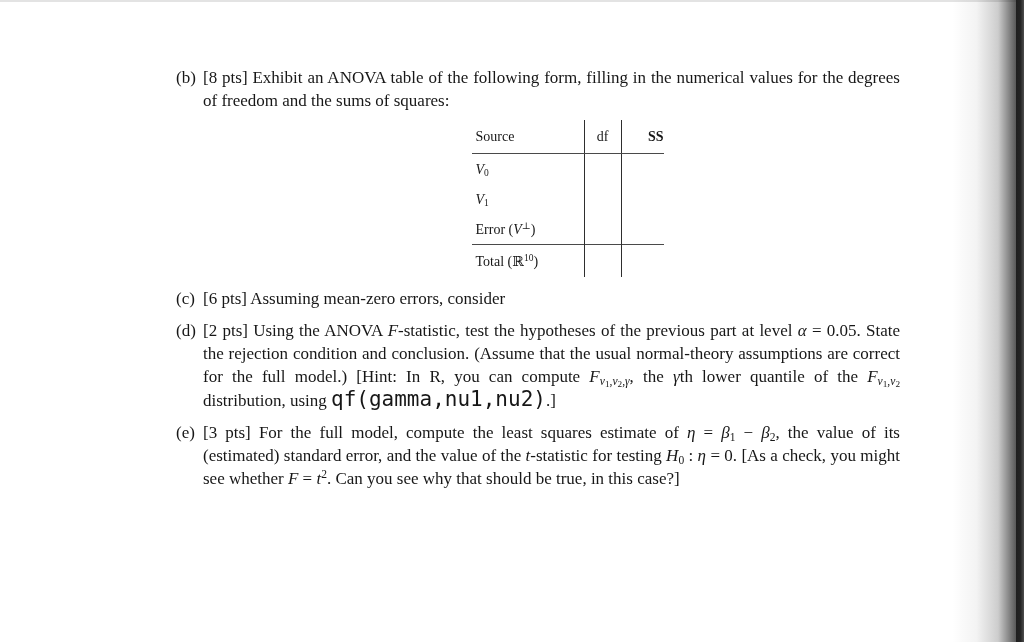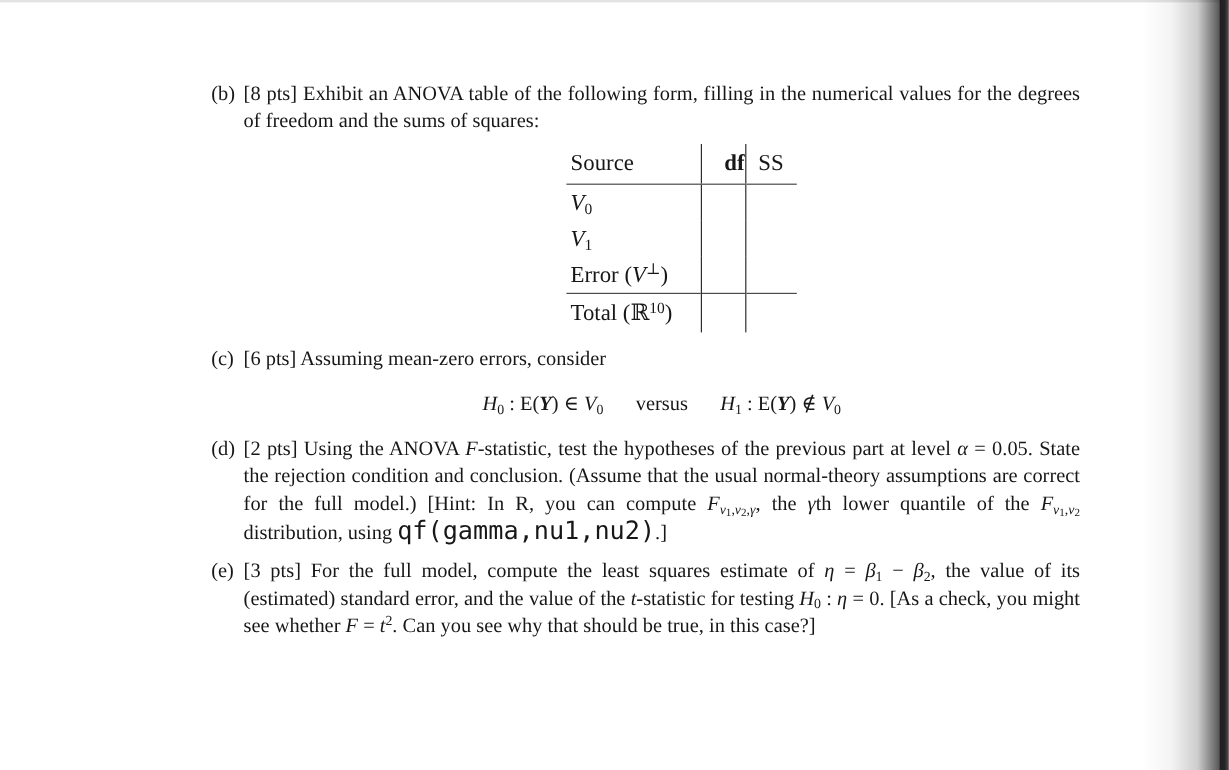--- a/index.html
+++ b/index.html
@@ -35,27 +35,27 @@
   .itext { margin: 0; text-align: justify; }
 
   .content sub { font-size: 68%; line-height: 0; vertical-align: -0.25em; }
   .content sup { font-size: 68%; line-height: 0; vertical-align: 0.5em; }
   .content sub sub { font-size: 80%; vertical-align: -0.2em; }
   .mono { font-family: "DejaVu Sans Mono", monospace; font-size: 21px; }
 
   .table-wrap { text-align: center; padding: 8px 0 1px 0; }
   table.anova {
     display: inline-table; border-collapse: collapse;
-    font-size: 19px; line-height: 21px; text-align: left; margin-left: 32px;
+    font-size: 14px; line-height: 21px; text-align: left; margin-left: 32px;
   }
   .anova th { font-weight: normal; }
   .anova th, .anova td { padding: 0; }
   .anova .src { width: 108px; text-align: left; padding-left: 4px; }
-  .anova .coldf { width: 36px; text-align: right; font-weight: bold; }
-  .anova .colss { width: 42px; text-align: center; }
+  .anova .coldf { width: 36px; text-align: center; }
+  .anova .colss { width: 42px; text-align: right; font-weight: bold; }
   .anova .coldf, .anova .colss { border-left: 1px solid #2e2e2e; }
   .anova thead th { height: 33px; border-bottom: 1.5px solid #4a4a4a; vertical-align: middle; }
   .anova tbody td { height: 30px; vertical-align: middle; }
   .anova tr.total td { border-top: 1.5px solid #4a4a4a; height: 32px; }
 
   .equation { text-align: center; margin: 15px 0 14px 0; }
   .eqsep { display: inline-block; margin: 0 27px; }
 </style>
 </head>
 <body>
@@ -100,23 +100,20 @@
               <td class="colss"></td>
             </tr>
           </tbody>
         </table>
       </div>
     </div>
 
     <div class="item">
       <span class="ilabel">(c)</span>
       <p class="itext">[6 pts] Assuming mean-zero errors, consider</p>
-      <div class="equation">
-        <span><i>H</i><sub>0</sub> : E(<b><i>Y</i></b>) ∈ <i>V</i><sub>0</sub></span><span class="eqsep">versus</span><span><i>H</i><sub>1</sub> : E(<b><i>Y</i></b>) ∉ <i>V</i><sub>0</sub></span>
-      </div>
     </div>
 
     <div class="item">
       <span class="ilabel">(d)</span>
       <p class="itext">[2 pts] Using the ANOVA <i>F</i>-statistic, test the hypotheses of the previous part at level <i>α</i> = 0.05. State the rejection condition and conclusion. (Assume that the usual normal-theory assumptions are correct for the full model.) [Hint: In R, you can compute <i>F</i><sub><i>ν</i><sub>1</sub>,<i>ν</i><sub>2</sub>,<i>γ</i></sub>, the <i>γ</i>th lower quantile of the <i>F</i><sub><i>ν</i><sub>1</sub>,<i>ν</i><sub>2</sub></sub> distribution, using <span class="mono">qf(gamma,nu1,nu2)</span>.]</p>
     </div>
 
     <div class="item">
       <span class="ilabel">(e)</span>
       <p class="itext">[3 pts] For the full model, compute the least squares estimate of <i>η</i> = <i>β</i><sub>1</sub> − <i>β</i><sub>2</sub>, the value of its (estimated) standard error, and the value of the <i>t</i>-statistic for testing <i>H</i><sub>0</sub> : <i>η</i> = 0. [As a check, you might see whether <i>F</i> = <i>t</i><sup>2</sup>. Can you see why that should be true, in this case?]</p>

